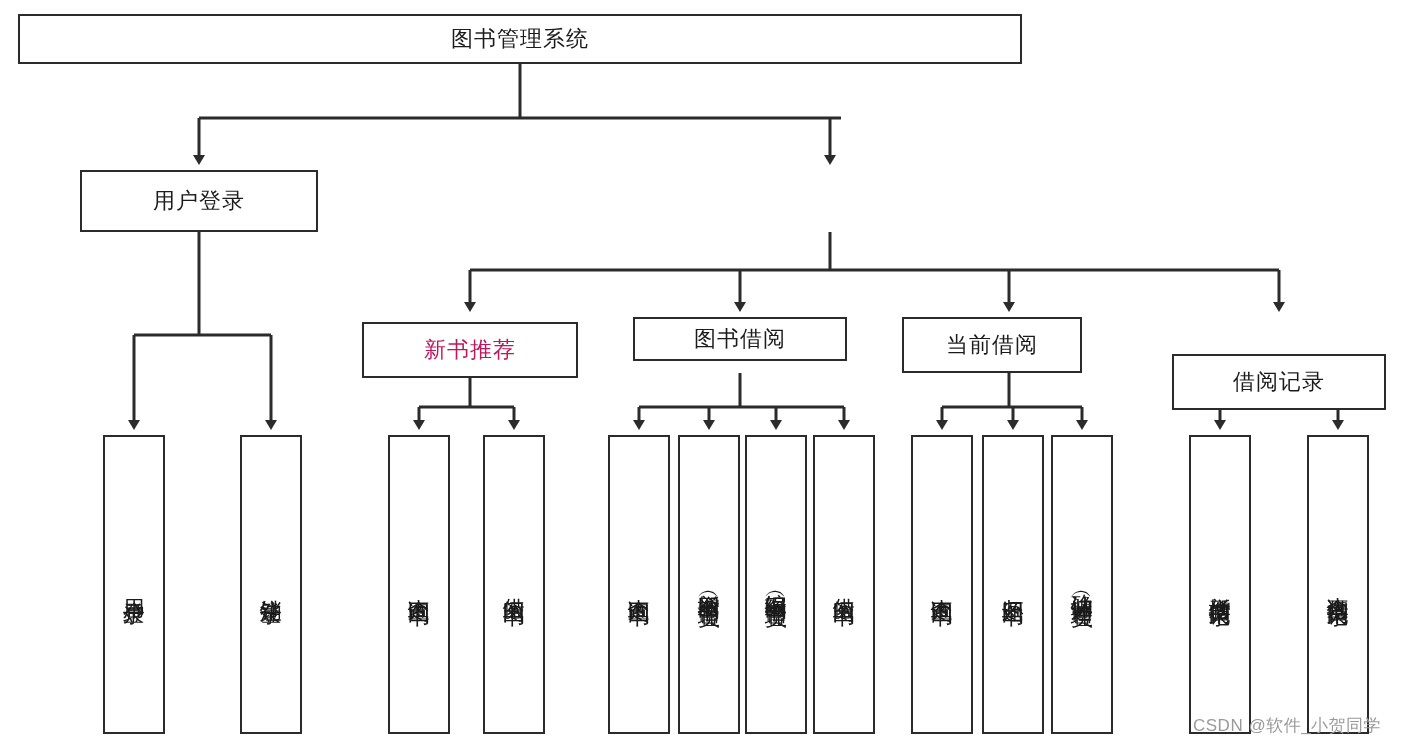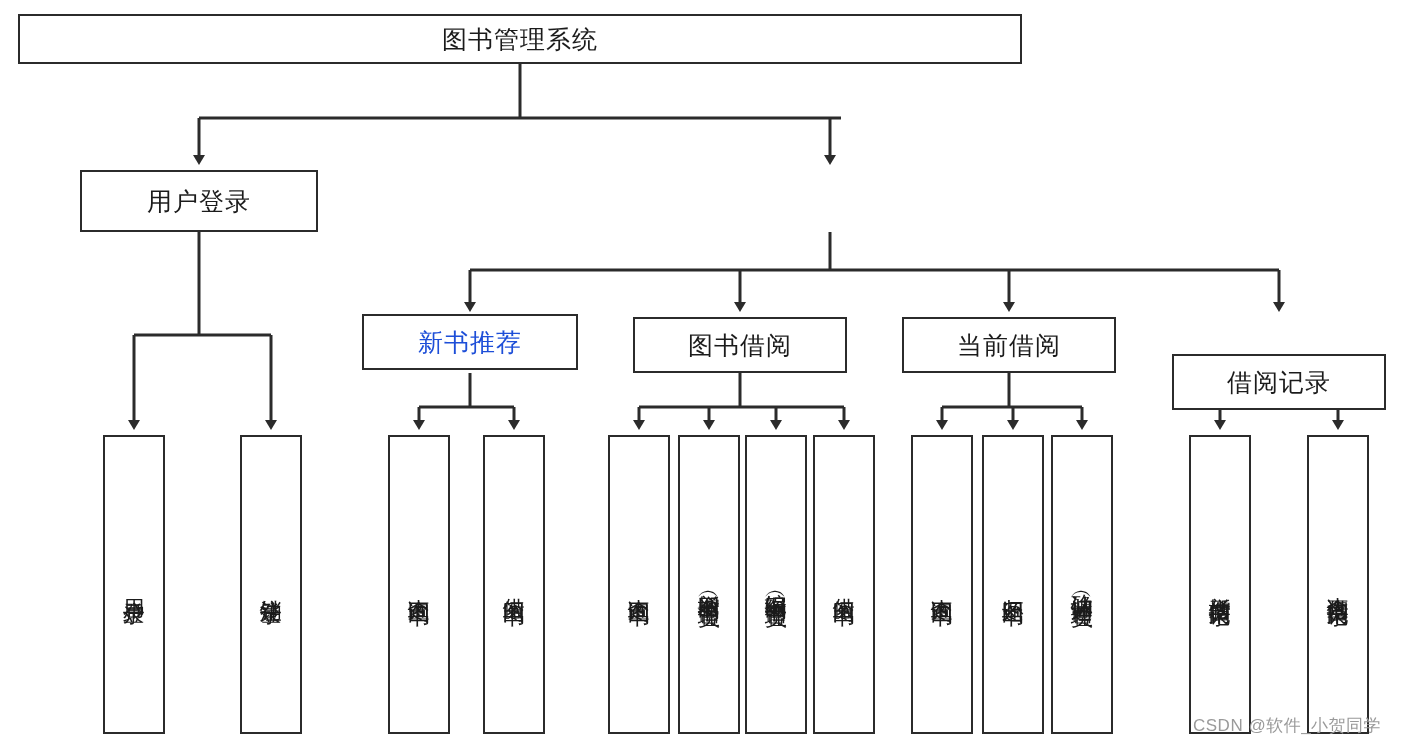--- a/index.html
+++ b/index.html
@@ -29,21 +29,21 @@
     position: absolute;
     box-sizing: border-box;
     border: 2px solid #2b2b2b;
     background: #ffffff;
     display: flex;
     align-items: center;
     justify-content: center;
     color: #1b1b1b;
   }
   .node.horiz {
-    font-size: 25px;
+    font-size: 22px;
     line-height: 1.2;
     letter-spacing: 1px;
   }
   .node.vert {
     writing-mode: vertical-rl;
     text-orientation: upright;
     font-size: 22px;
     line-height: 1.25;
     letter-spacing: 2px;
     padding: 6px 0;
@@ -115,23 +115,23 @@
       <path d="M1220,407 L1338,407"></path>
       <path d="M1220,407 L1220,421" marker-end="url(#arrow)"></path>
       <path d="M1338,407 L1338,421" marker-end="url(#arrow)"></path>
     </g>
   </svg>
 
   <div class="node horiz" style="left: 18px; top: 14px; width: 1004px; height: 50px; border-color: rgb(43, 43, 43); background: rgb(255, 255, 255); color: rgb(27, 27, 27);">图书管理系统</div>
 
   <div class="node horiz" style="left: 80px; top: 170px; width: 238px; height: 62px; border-color: rgb(43, 43, 43); background: rgb(255, 255, 255); color: rgb(27, 27, 27);">用户登录</div>
 
-  <div class="node horiz" style="left: 362px; top: 314px; width: 216px; height: 56px; border-color: rgb(43, 43, 43); background: rgb(255, 255, 255); color: #1d4ed8;">新书推荐</div>
-  <div class="node horiz" style="left: 633px; top: 317px; width: 214px; height: 56px; border-color: rgb(43, 43, 43); background: rgb(255, 255, 255); color: rgb(27, 27, 27);">图书借阅</div>
-  <div class="node horiz" style="left: 902px; top: 317px; width: 214px; height: 56px; border-color: rgb(43, 43, 43); background: rgb(255, 255, 255); color: rgb(27, 27, 27);">当前借阅</div>
+  <div class="node horiz" style="left: 362px; top: 322px; width: 216px; height: 56px; border-color: rgb(43, 43, 43); background: rgb(255, 255, 255); color: #be185d;">新书推荐</div>
+  <div class="node horiz" style="left: 633px; top: 317px; width: 214px; height: 44px; border-color: rgb(43, 43, 43); background: rgb(255, 255, 255); color: rgb(27, 27, 27);">图书借阅</div>
+  <div class="node horiz" style="left: 902px; top: 317px; width: 180px; height: 56px; border-color: rgb(43, 43, 43); background: rgb(255, 255, 255); color: rgb(27, 27, 27);">当前借阅</div>
   <div class="node horiz" style="left: 1172px; top: 317px; width: 214px; height: 56px; border-color: rgb(43, 43, 43); background: rgb(255, 255, 255); color: rgb(27, 27, 27); margin-top: 37px;">借阅记录</div>
 
   <div class="node vert" style="left: 103px; top: 435px; width: 62px; height: 299px; border-color: rgb(43, 43, 43); background: rgb(255, 255, 255); color: rgb(27, 27, 27);">
     <span class="vtext">用户登录</span>
   </div>
   <div class="node vert" style="left: 240px; top: 435px; width: 62px; height: 299px; border-color: rgb(43, 43, 43); background: rgb(255, 255, 255); color: rgb(27, 27, 27);">
     <span class="vtext">注销登录</span>
   </div>
   <div class="node vert" style="left: 388px; top: 435px; width: 62px; height: 299px; border-color: rgb(43, 43, 43); background: rgb(255, 255, 255); color: rgb(27, 27, 27);">
     <span class="vtext">查询图书</span>

